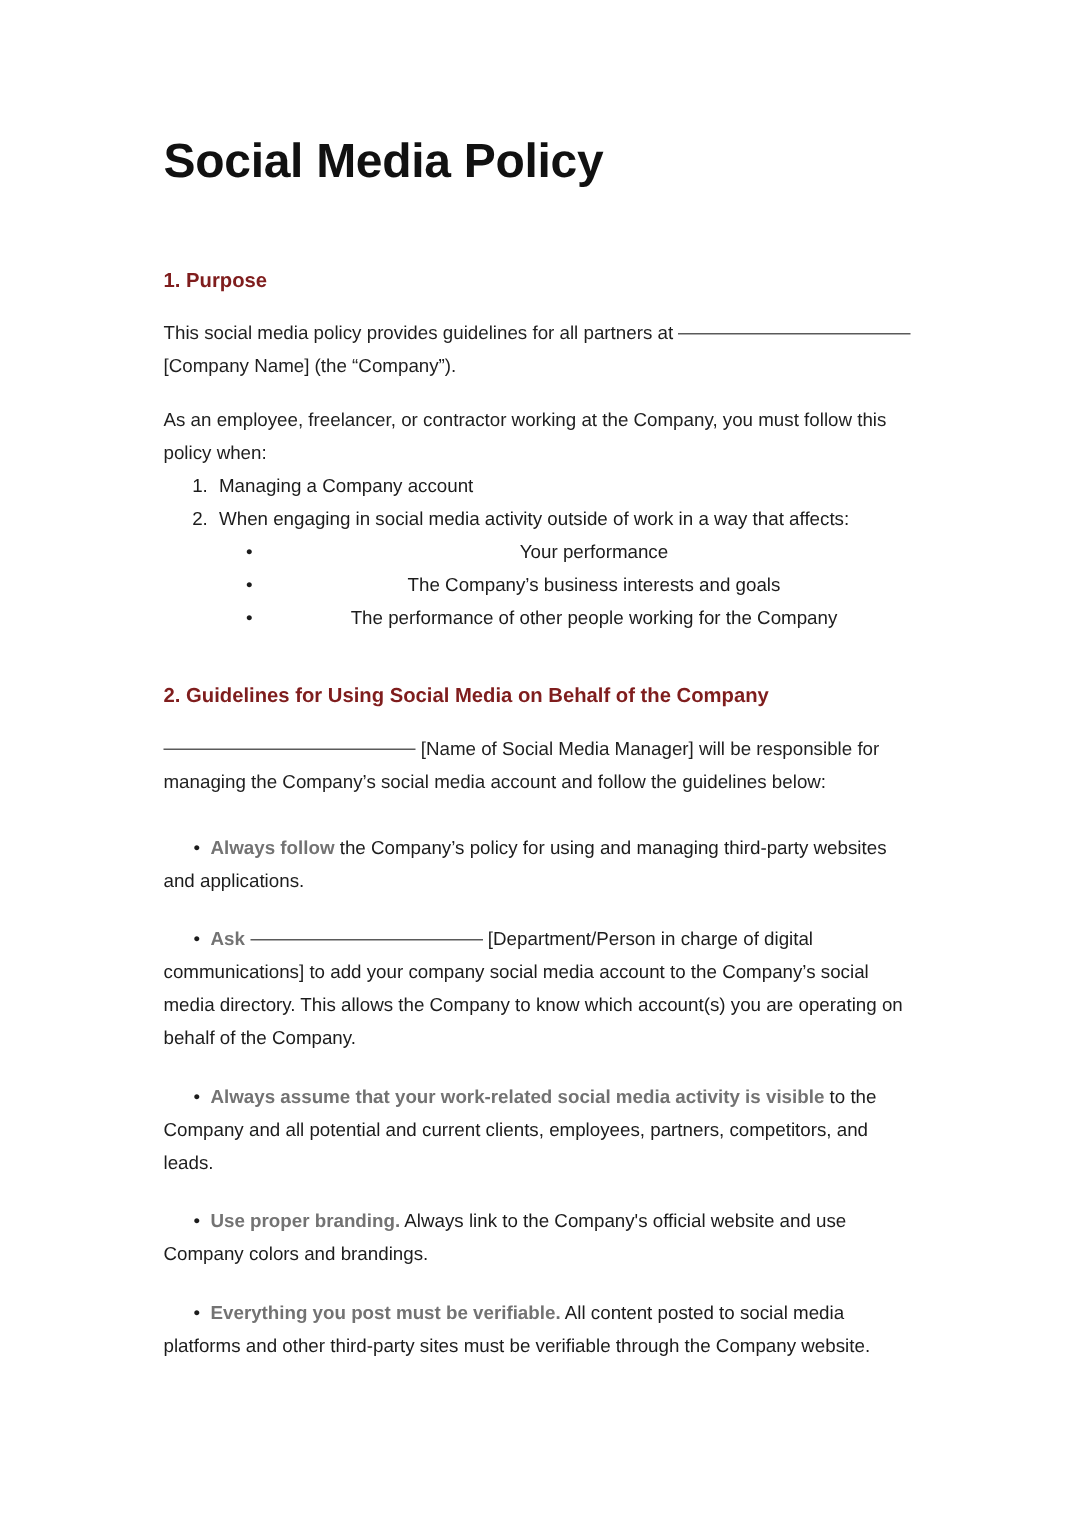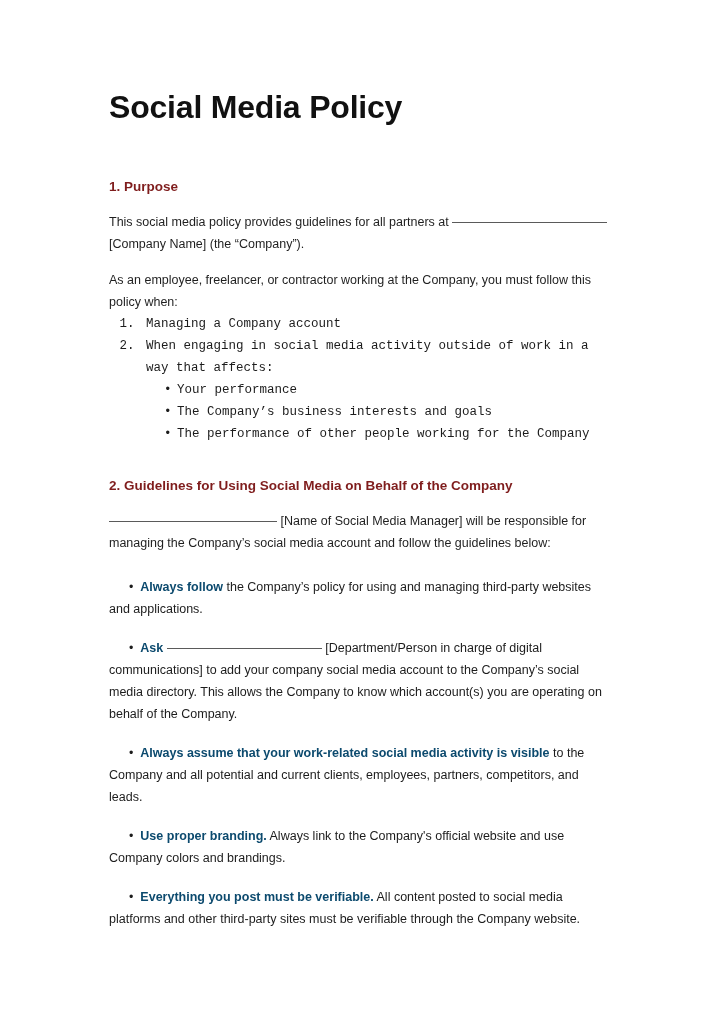--- a/index.html
+++ b/index.html
@@ -59,32 +59,32 @@
   .bl-company { width: 155px; }
   .bl-manager { width: 168px; }
   .bl-dept    { width: 155px; }
 
   ol.num-list {
     margin: 0;
     padding: 0 0 0 33px;
     list-style: decimal;
     font-size: 12.5px;
     line-height: 22px;
-    font-family: Liberation Mono, monospace;
   }
   ol.num-list > li {
     padding-left: 4px;
     margin: 0;
   }
   ul.sub-bullets {
     margin: 0;
     padding: 0 0 0 18px;
     list-style: none;
     font-size: 12.5px;
     line-height: 22px;
+    text-align: center;
   }
   ul.sub-bullets > li {
     position: relative;
     padding-left: 13px;
   }
   ul.sub-bullets > li::before {
     content: "\2022";
     position: absolute;
     left: 0;
     top: 0;
@@ -100,21 +100,21 @@
     line-height: 22px;
     padding-top: 17px;
     text-indent: 20px;
     position: relative;
   }
   ul.guideline-list > li .bullet-glyph {
     font-size: 12.5px;
   }
   ul.guideline-list > li b {
     font-weight: bold;
-    color: #0c4a6e;
+    color: #737373;
   }
   .first-guideline { padding-top: 22px !important; }
 </style>
 </head>
 <body>
 
 <div class="page">
 
   <h1 class="doc-title">Social Media Policy</h1>
 

